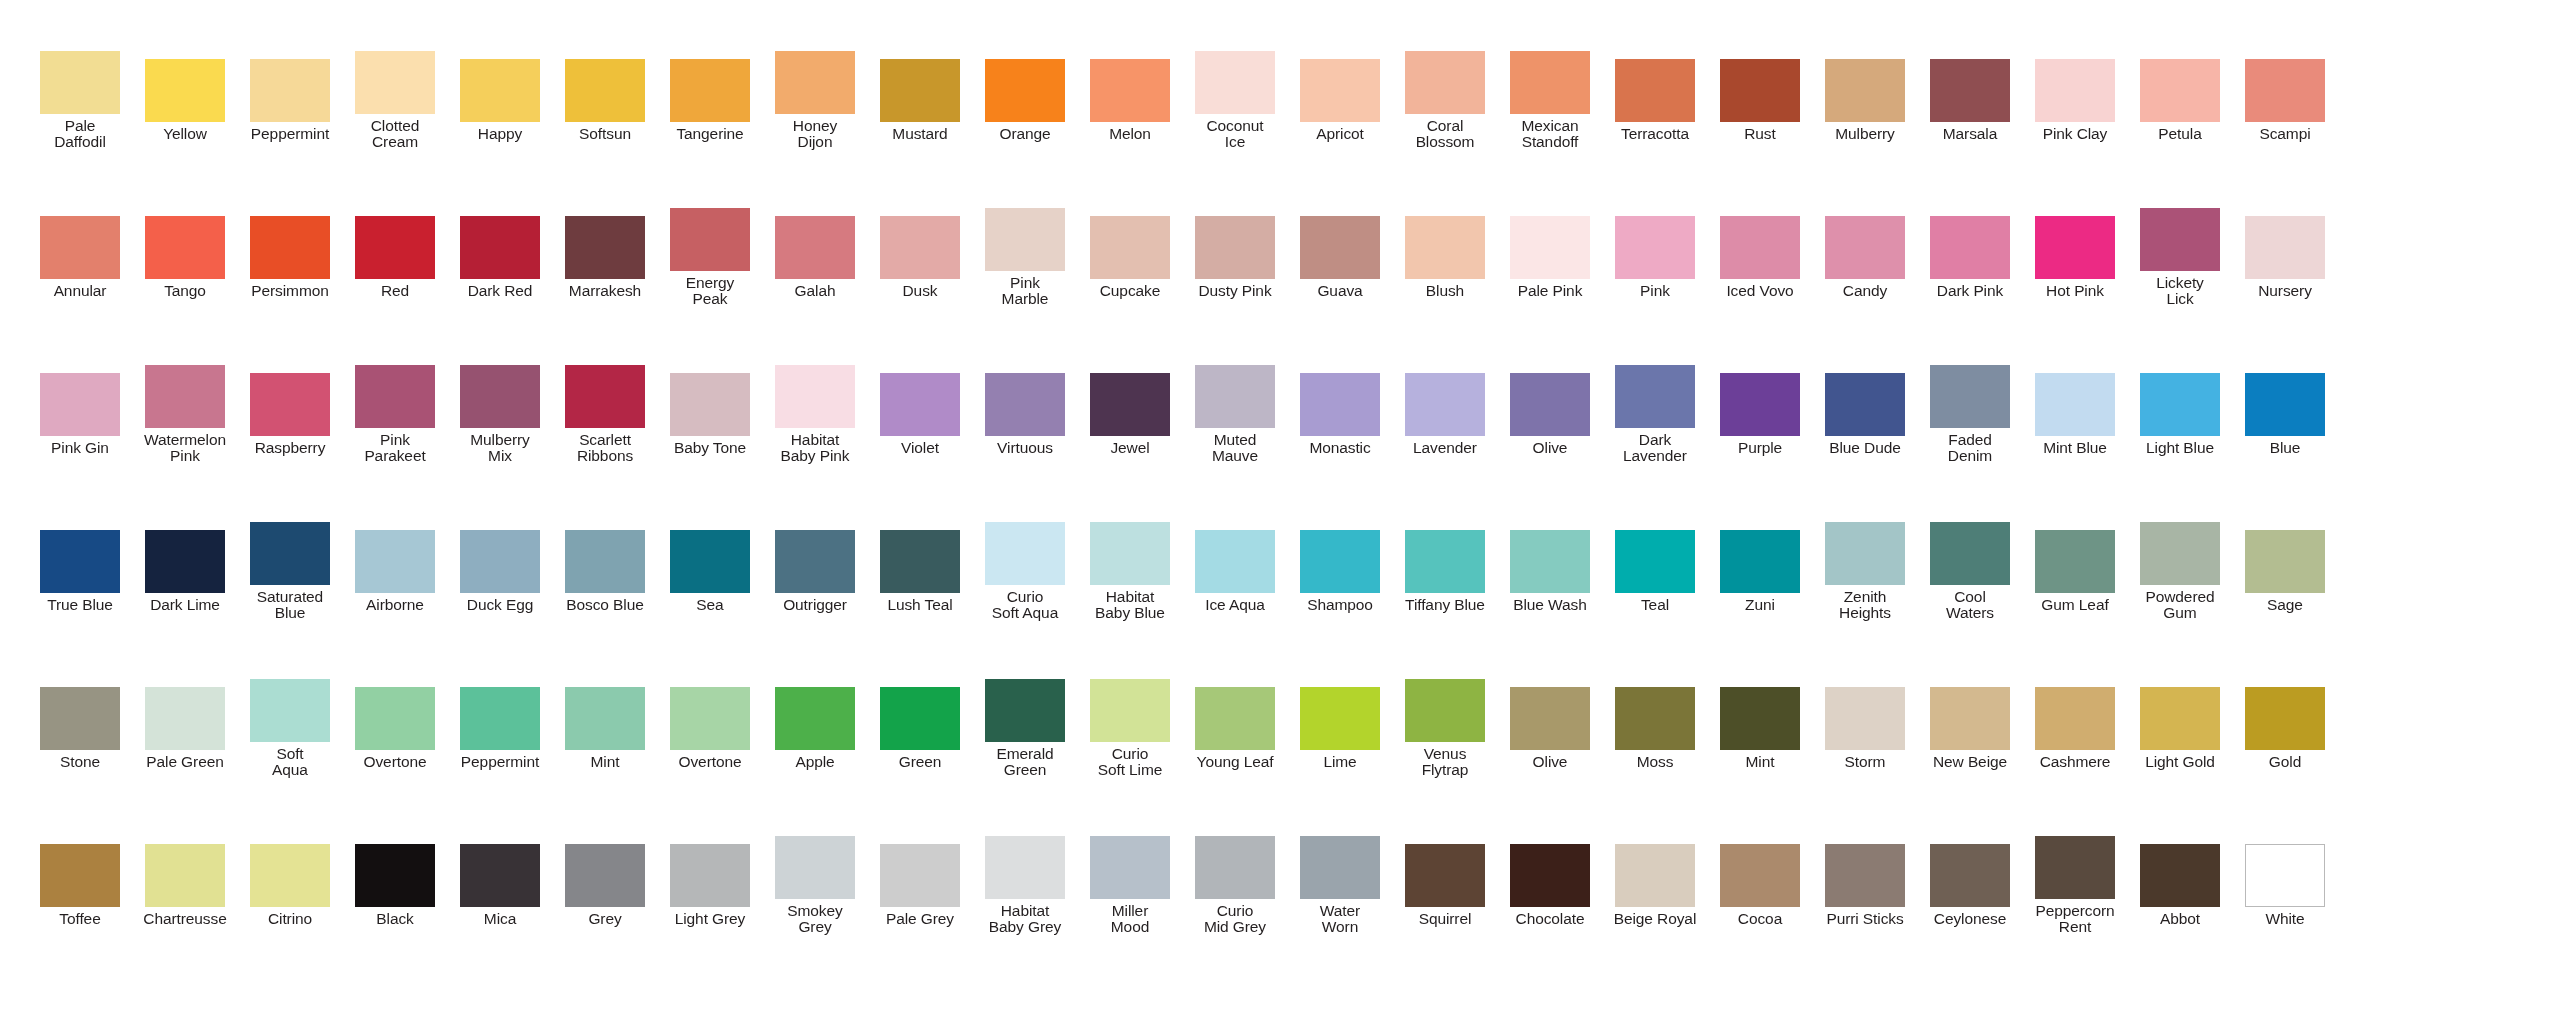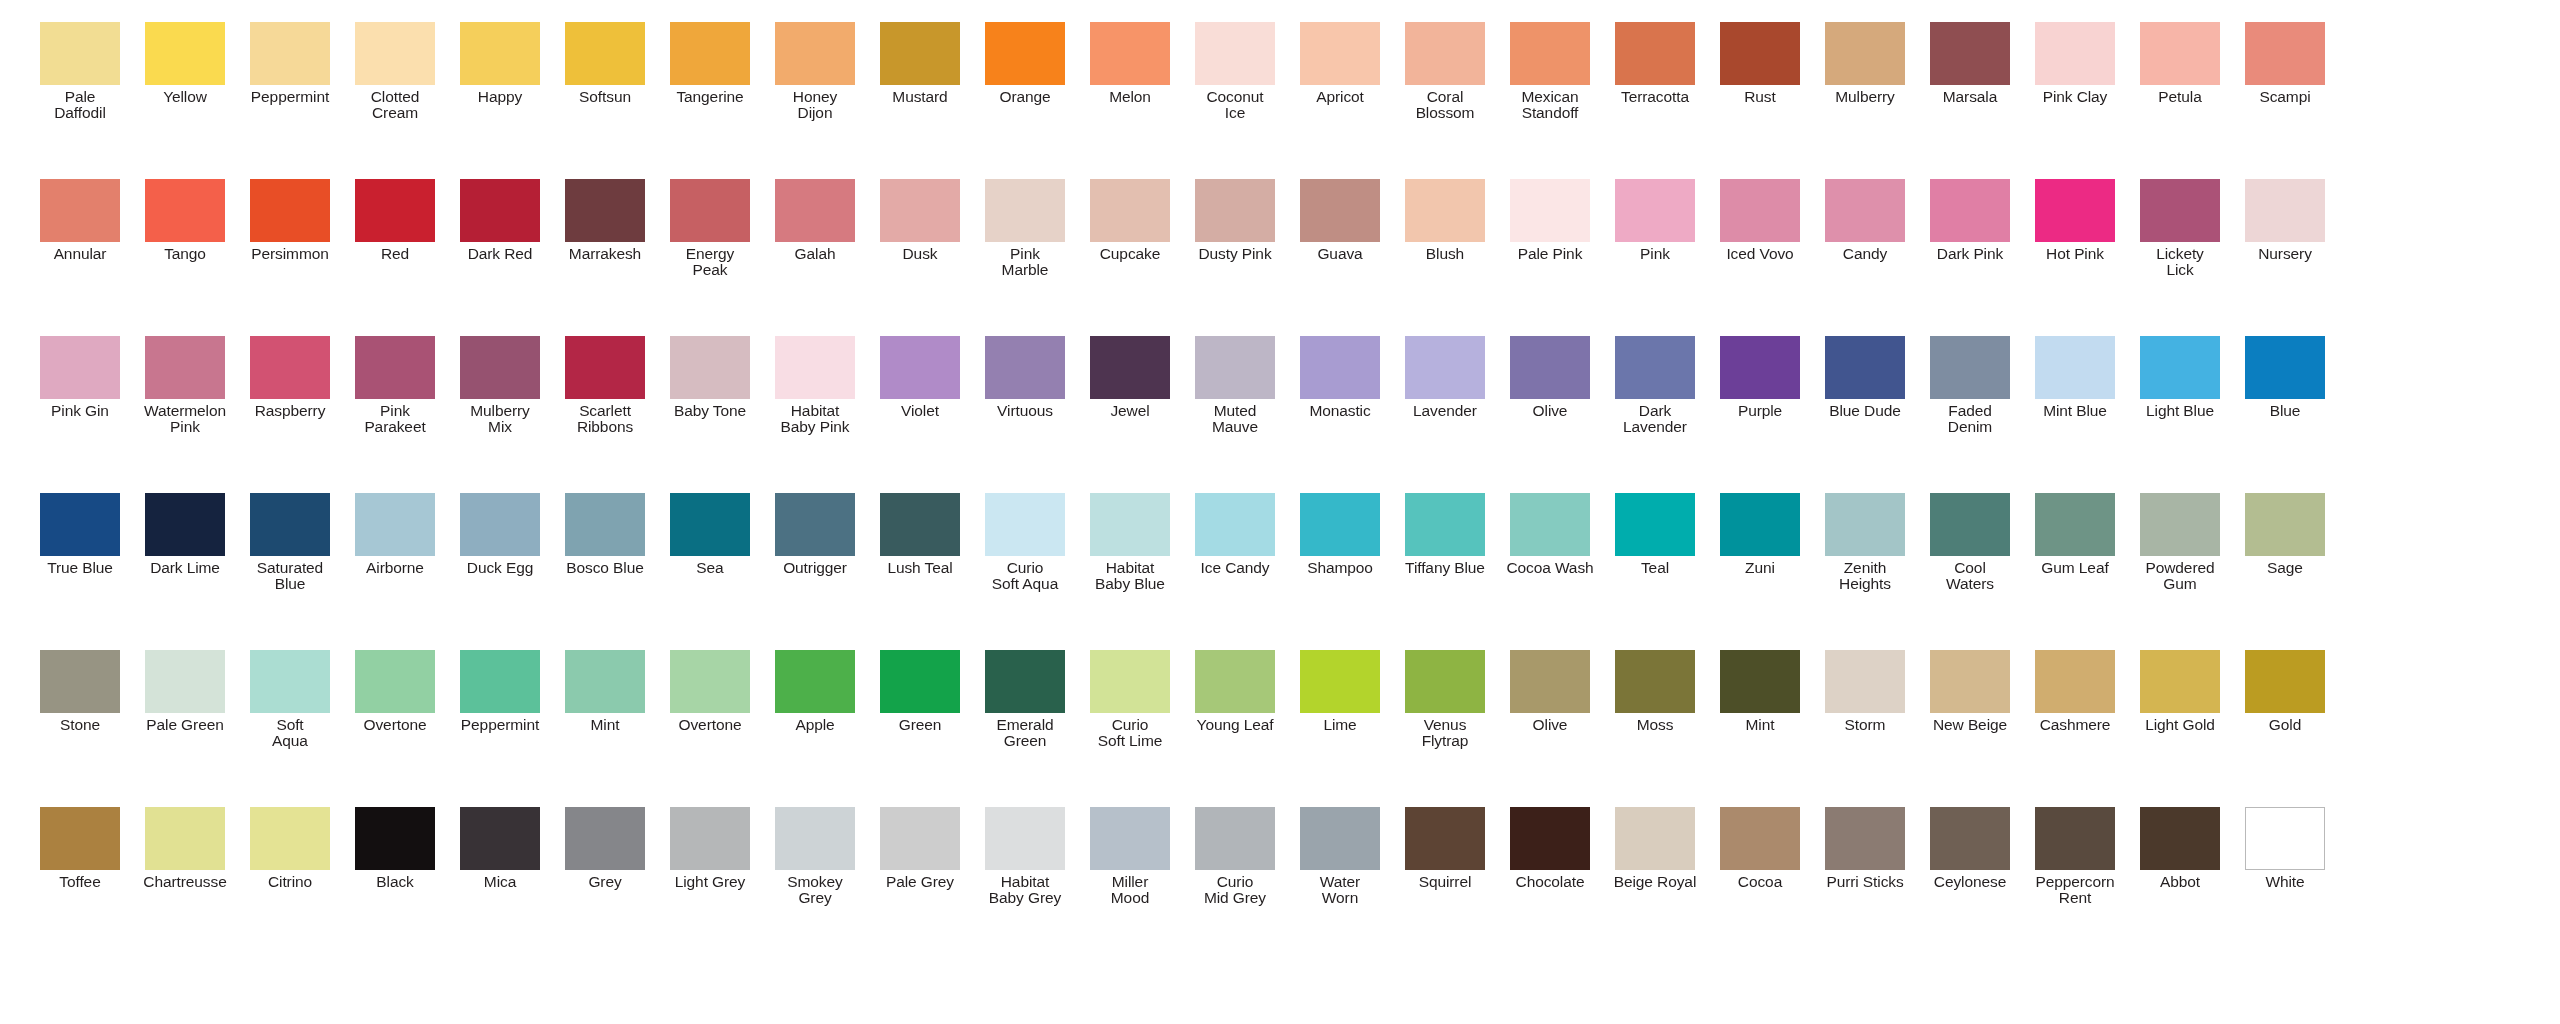--- a/index.html
+++ b/index.html
@@ -19,21 +19,21 @@
     height: 1024px;
     box-sizing: border-box;
     padding: 22px 28px 10px 28px;
     display: flex;
     flex-direction: column;
     justify-content: flex-start;
   }
   .palette-row {
     display: flex;
     flex-direction: row;
-    align-items: flex-start;
+    align-items: center;
     justify-content: flex-start;
     height: 157px;
     flex: 0 0 auto;
   }
   .swatch-cell {
     width: 104px;
     margin-right: 1px;
     display: flex;
     flex-direction: column;
     align-items: center;
@@ -393,33 +393,33 @@
         <div class="swatch-label">Curio
 Soft Aqua</div>
       </div>
       <div class="swatch-cell">
         <div class="swatch-chip" style="background-color: rgb(189, 224, 224);"></div>
         <div class="swatch-label">Habitat
 Baby Blue</div>
       </div>
       <div class="swatch-cell">
         <div class="swatch-chip" style="background-color: rgb(164, 219, 228);"></div>
-        <div class="swatch-label">Ice Candy</div>
+        <div class="swatch-label">Ice Aqua</div>
       </div>
       <div class="swatch-cell">
         <div class="swatch-chip" style="background-color: rgb(53, 184, 201);"></div>
         <div class="swatch-label">Shampoo</div>
       </div>
       <div class="swatch-cell">
         <div class="swatch-chip" style="background-color: rgb(86, 195, 189);"></div>
         <div class="swatch-label">Tiffany Blue</div>
       </div>
       <div class="swatch-cell">
         <div class="swatch-chip" style="background-color: rgb(133, 203, 192);"></div>
-        <div class="swatch-label">Cocoa Wash</div>
+        <div class="swatch-label">Blue Wash</div>
       </div>
       <div class="swatch-cell">
         <div class="swatch-chip" style="background-color: rgb(0, 173, 173);"></div>
         <div class="swatch-label">Teal</div>
       </div>
       <div class="swatch-cell">
         <div class="swatch-chip" style="background-color: rgb(0, 146, 156);"></div>
         <div class="swatch-label">Zuni</div>
       </div>
       <div class="swatch-cell">

